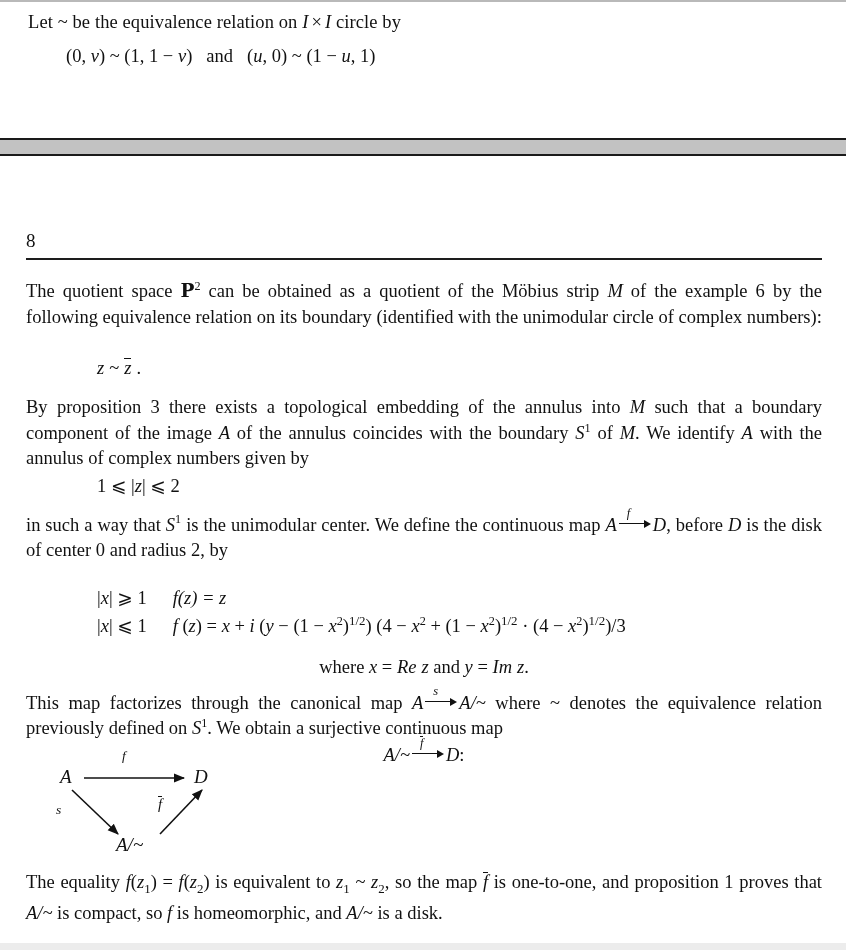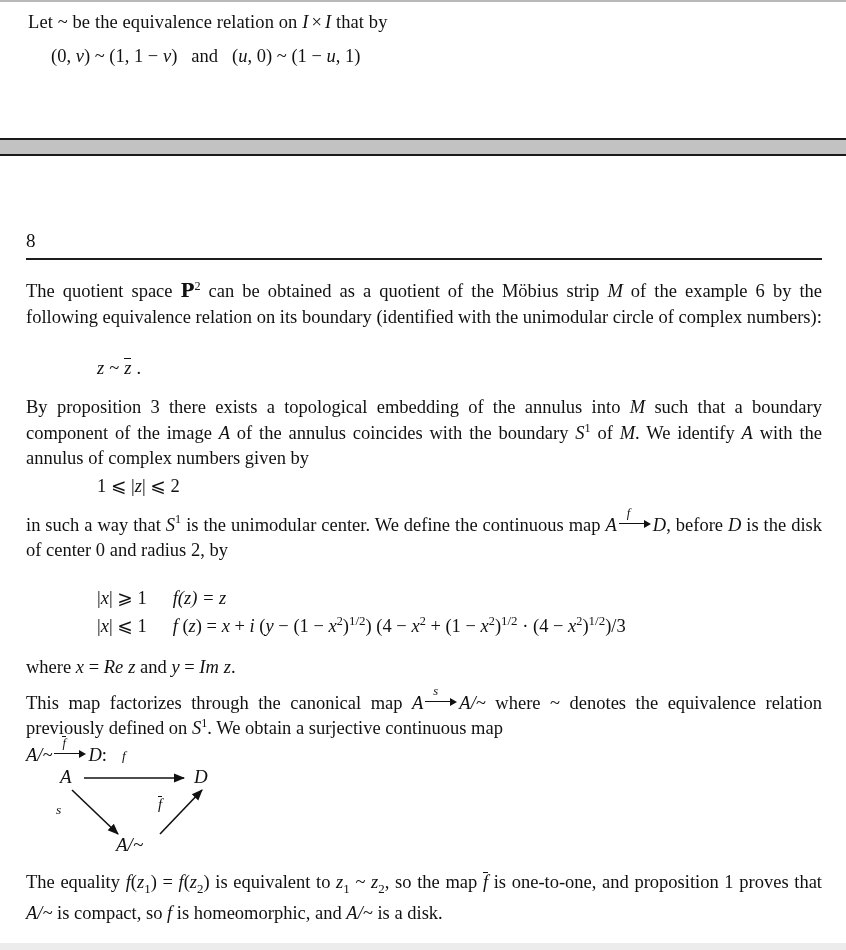--- a/index.html
+++ b/index.html
@@ -38,21 +38,21 @@
   }
   .prev-line-1 {
     position: absolute;
     top: 4px; left: 28px;
     font-size: 18.5px;
     letter-spacing: 0.1px;
     white-space: nowrap;
   }
   .prev-line-2 {
     position: absolute;
-    top: 38px; left: 51px;
+    top: 38px; left: 66px;
     font-size: 18.5px;
     white-space: nowrap;
   }
 
   
   .page-separator {
     position: absolute;
     left: 0;
     top: 138px;
     width: 846px;
@@ -91,21 +91,21 @@
 
   .para {
     position: absolute;
     left: 26px;
     width: 796px;
     font-size: 18.5px;
     line-height: 25.5px;
     text-align: justify;
     text-justify: inter-word;
   }
-  .para.nojust { text-align: left; }
+  .para.nojust { text-align: center; }
 
   .display {
     position: absolute;
     left: 62px;
     font-size: 18.5px;
     white-space: nowrap;
     margin-left: 35px;
   }
 
   
@@ -190,21 +190,21 @@
 </style>
 </head>
 <body>
 
 <div class="page-surface">
 
   <div class="top-hairline"></div>
 
   <div class="prev-page">
 
-    <div class="prev-line-1"><span>Let </span><span>~</span><span> be the equivalence relation on </span><i>I</i><span style="padding:0 3px">×</span><i>I</i><span> that by</span></div>
+    <div class="prev-line-1"><span>Let </span><span>~</span><span> be the equivalence relation on </span><i>I</i><span style="padding:0 3px">×</span><i>I</i><span> circle by</span></div>
 
     <div class="prev-line-2"><span>(0, </span><i>v</i><span>) </span><span>~</span><span> (1, 1 − </span><i>v</i><span>)</span><span style="padding:0 14px">and</span><span>(</span><i>u</i><span>, 0) </span><span>~</span><span> (1 − </span><i>u</i><span>, 1)</span></div>
   </div>
 
   <div class="page-separator"></div>
 
   <div class="page-body">
 
     <div class="running-head">
       <span class="folio">8</span>

